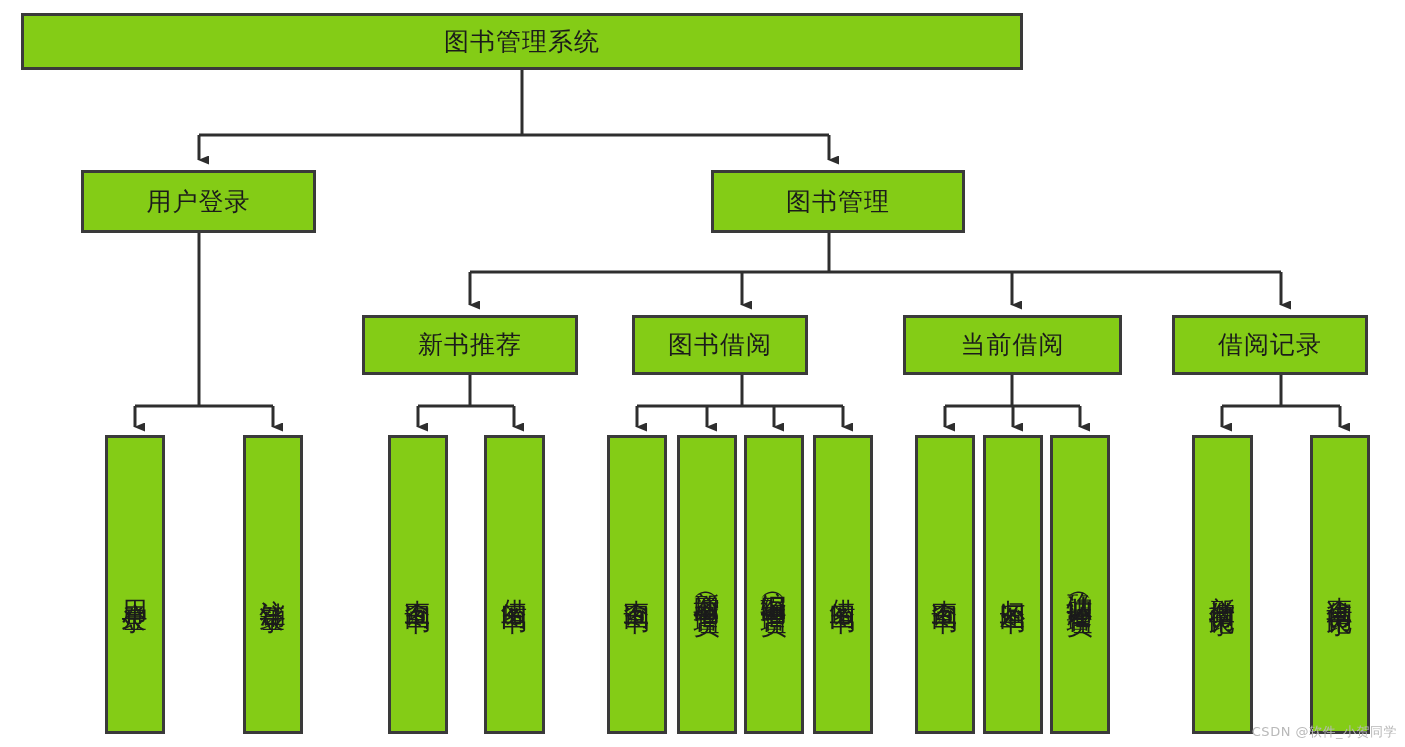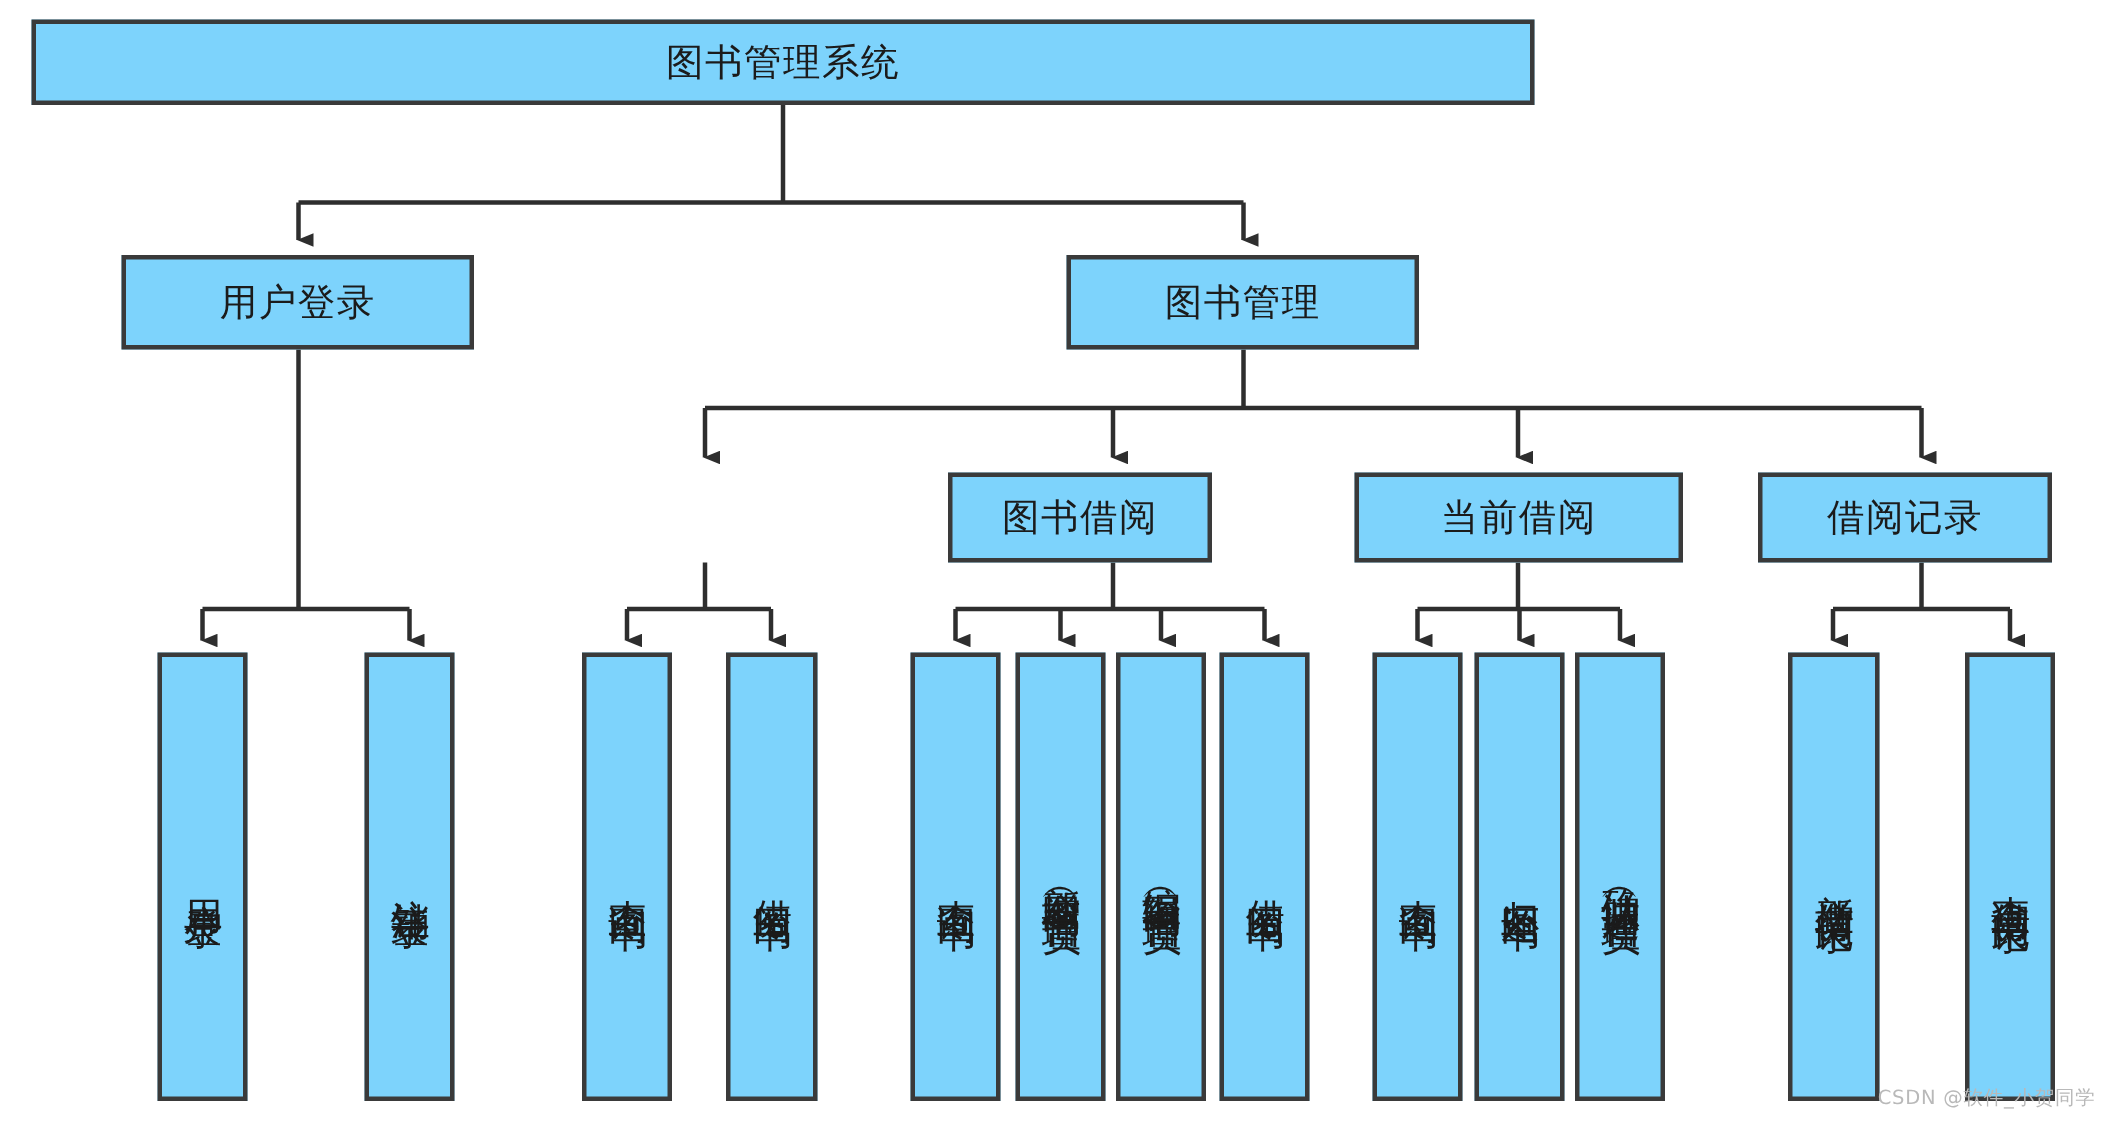--- a/index.html
+++ b/index.html
@@ -21,21 +21,21 @@
     left: 0;
     top: 0;
     width: 1405px;
     height: 747px;
     pointer-events: none;
   }
   .node {
     position: absolute;
     box-sizing: border-box;
     border: 3px solid #3a3a3a;
-    background: #7dd3fc;
+    background: #84cc16;
     display: flex;
     align-items: center;
     justify-content: center;
     color: #1b1b1b;
     z-index: 2;
   }
   .node-label {
     display: block;
     text-align: center;
     line-height: 1.12;
@@ -127,24 +127,27 @@
     </g>
   </svg>
 
   <div class="node horiz" style="left:21px; top:13px; width:1002px; height:57px;">
     <span class="node-label">图书管理系统</span>
   </div>
 
   <div class="node horiz" style="left:81px; top:170px; width:235px; height:63px;">
     <span class="node-label">用户登录</span>
   </div>
-  <div class="node horiz" style="left:711px; top:170px; width:235px; height:63px;">
+  <div class="node horiz" style="left:711px; top:170px; width:254px; height:63px;">
     <span class="node-label">图书管理</span>
   </div>
 
+  <div class="node horiz" style="left:362px; top:315px; width:216px; height:60px;">
+    <span class="node-label">新书推荐</span>
+  </div>
   <div class="node horiz" style="left:632px; top:315px; width:176px; height:60px;">
     <span class="node-label">图书借阅</span>
   </div>
   <div class="node horiz" style="left:903px; top:315px; width:219px; height:60px;">
     <span class="node-label">当前借阅</span>
   </div>
   <div class="node horiz" style="left:1172px; top:315px; width:196px; height:60px;">
     <span class="node-label">借阅记录</span>
   </div>
 

